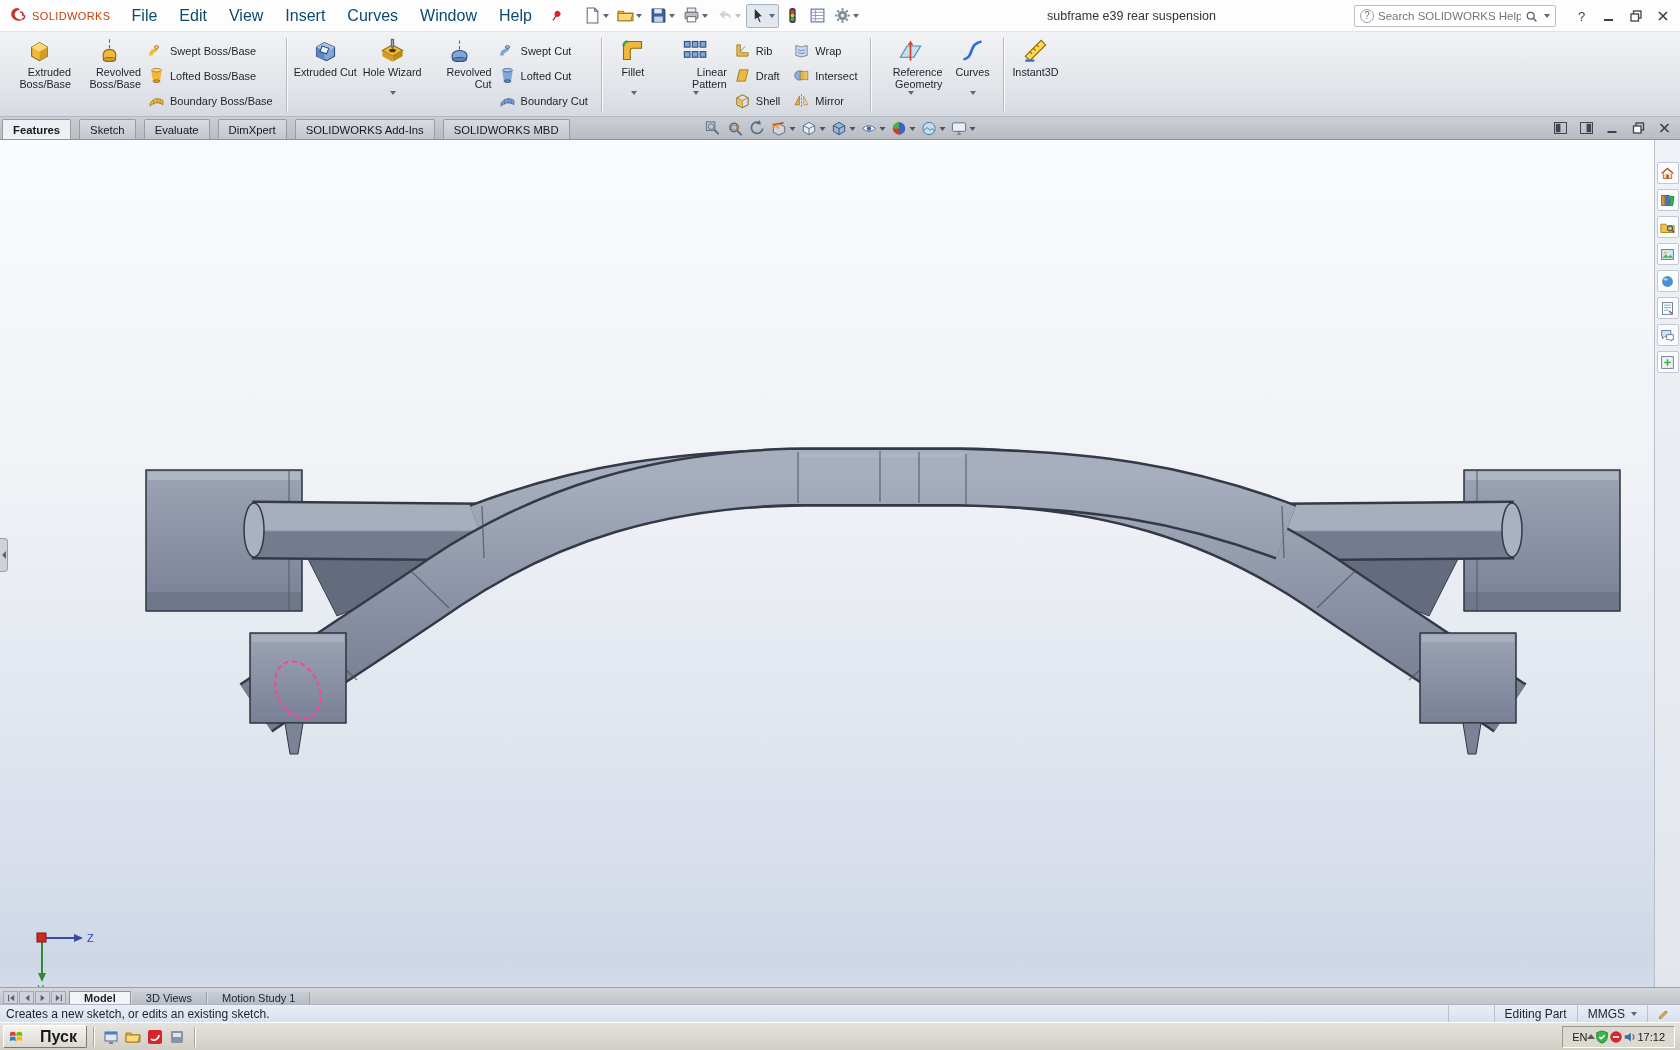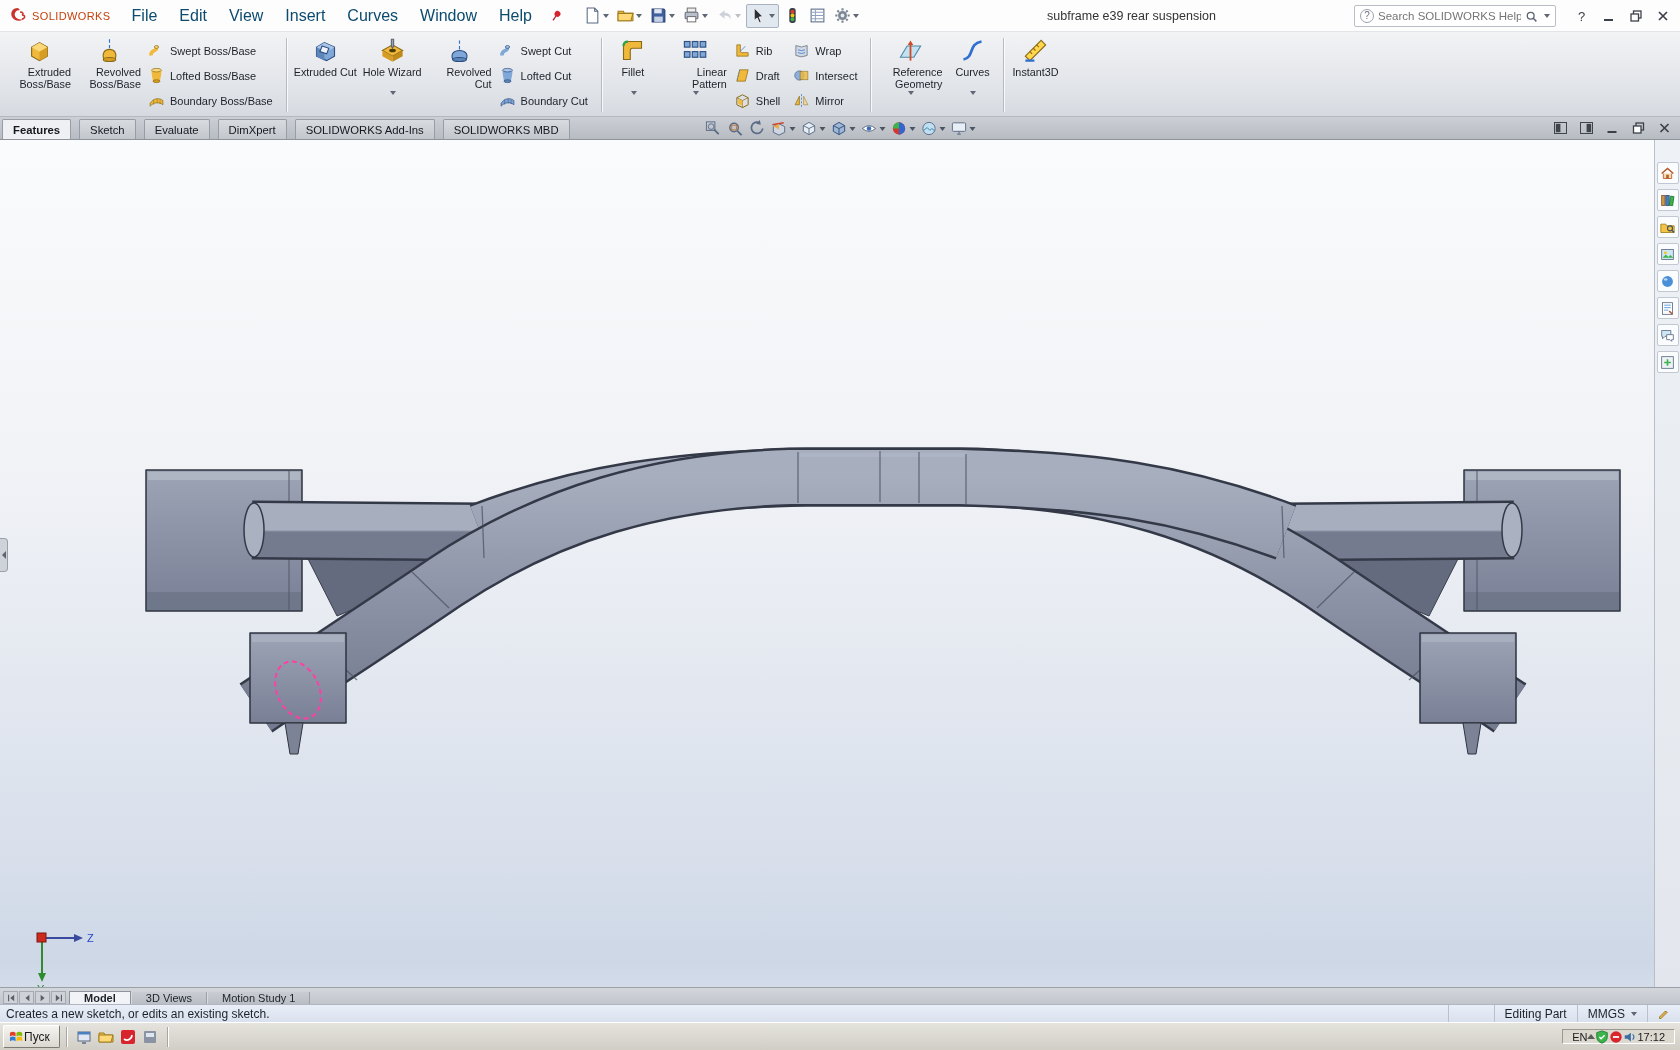--- a/index.html
+++ b/index.html
@@ -75,27 +75,27 @@
 
 
 .statusbar{height:18px;background:linear-gradient(#e9eef7,#d9e1ee);border-top:1px solid #aeb6c4;display:flex;align-items:center;font-size:12px;color:#1d2129}
 .status-msg{padding-left:6px;flex:1}
 .scell{height:100%;display:flex;align-items:center;padding:0 10px;border-left:1px solid #b9c1cf;gap:4px}
 .scell.spacer{width:46px;padding:0}
 .scell svg{width:12px;height:12px}
 
 
 .taskbar{height:28px;background:linear-gradient(#e5e3dd,#d1cec6);border-top:1px solid #fff;display:flex;align-items:center;padding:0 3px}
-.startbtn{height:23px;display:flex;align-items:center;gap:0;padding:0 9px 0 5px;background:linear-gradient(#f5f4f0,#dbd8d0);border:1px solid;border-color:#fff #7a7a72 #7a7a72 #fff;border-radius:2px;font-size:12px;font-weight:normal;color:#1b1b1b}
+.startbtn{height:23px;display:flex;align-items:center;gap:16px;padding:0 9px 0 5px;background:linear-gradient(#f5f4f0,#dbd8d0);border:1px solid;border-color:#fff #7a7a72 #7a7a72 #fff;border-radius:2px;font-size:16px;font-weight:bold;color:#1b1b1b}
 .startbtn svg{width:15px;height:15px}
 .qlsep{width:1px;height:20px;background:#a9a69e;box-shadow:1px 0 0 #fff;margin:0 6px}
 .qlbtn{width:22px;height:22px;display:flex;align-items:center;justify-content:center}
 .qlbtn svg{width:16px;height:16px}
 .tbspace{flex:1}
-.tray{height:15px;display:flex;align-items:center;gap:0;padding:0 9px;border:1px solid;border-color:#9b988f #fff #fff #9b988f;background:#dcd9d1;font-size:11px;color:#1b1b1b;margin-right:2px}
+.tray{height:22px;display:flex;align-items:center;gap:0;padding:0 9px;border:1px solid;border-color:#9b988f #fff #fff #9b988f;background:#dcd9d1;font-size:11px;color:#1b1b1b;margin-right:2px}
 .tray svg{width:14px;height:14px}
 .chevup{width:0;height:0;border-left:4px solid transparent;border-right:4px solid transparent;border-bottom:5px solid #5a5f55}
 </style>
 </head>
 <body>
 
 <svg width="0" height="0" style="position:absolute">
 <defs>
 <symbol id="ic-new" viewBox="0 0 16 16">
         <path d="M3 1h7l3 3v11H3z" fill="#fff" stroke="#5a6b85"></path>

